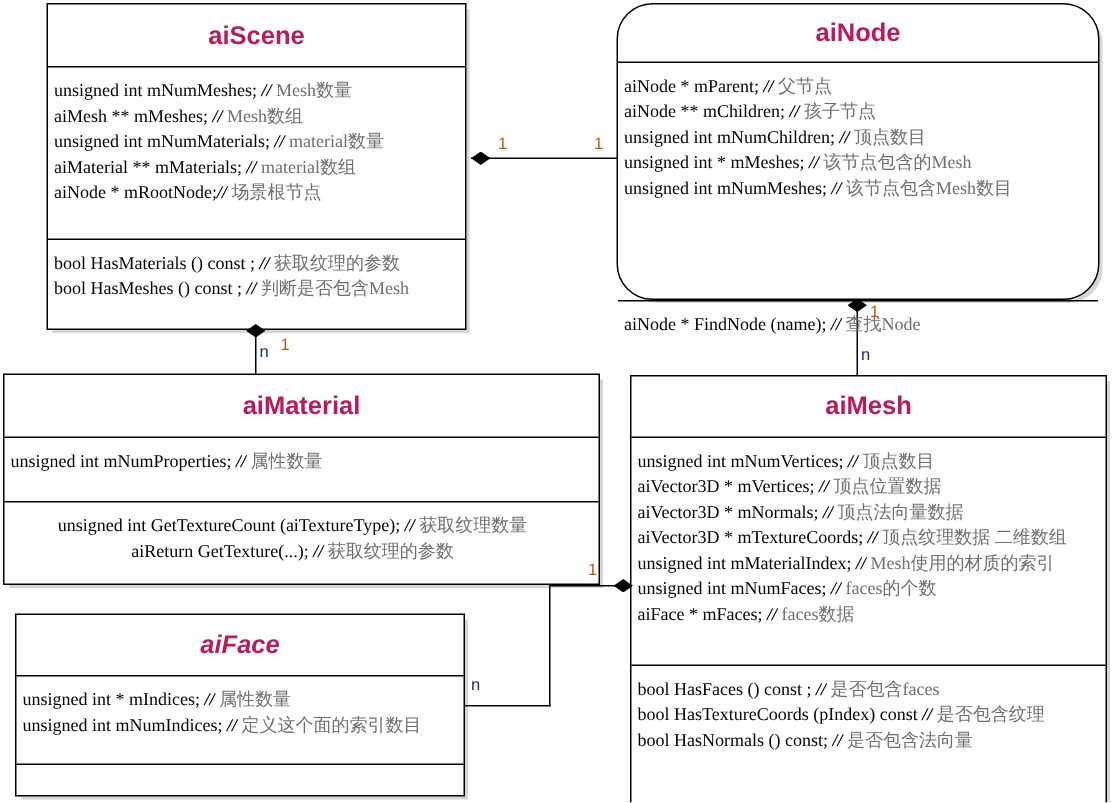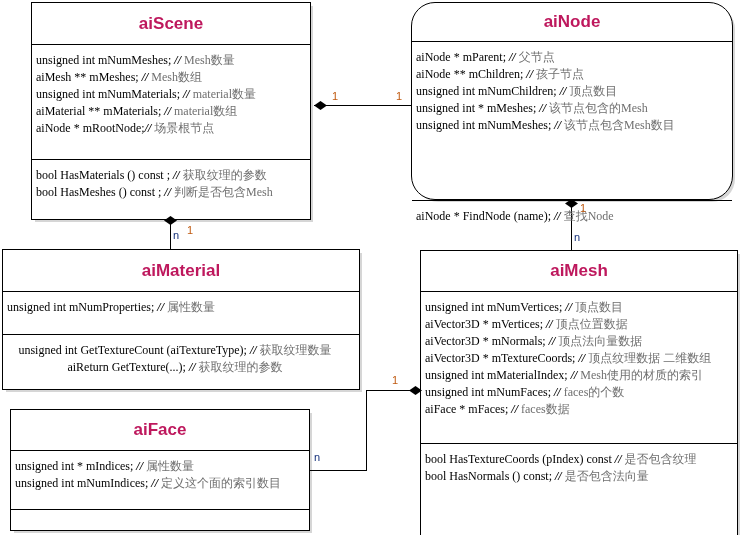--- a/index.html
+++ b/index.html
@@ -136,21 +136,21 @@
       <div class="row"><span>aiNode **  mChildren;</span> <span class="slashes">//</span> <span class="cmt">孩子节点</span></div>
       <div class="row"><span>unsigned int mNumChildren;</span> <span class="slashes">//</span> <span class="cmt">顶点数目</span></div>
       <div class="row"><span>unsigned int *  mMeshes;</span> <span class="slashes">//</span> <span class="cmt">该节点包含的Mesh</span></div>
       <div class="row"><span>unsigned int     mNumMeshes;</span> <span class="slashes">//</span> <span class="cmt">该节点包含Mesh数目</span></div>
     </div>
     <div class="cls-section cls-sep" style="height:40px;margin-top:41px;">
       <div class="row"><span>aiNode * FindNode (name);</span> <span class="slashes">//</span> <span class="cmt">查找Node</span></div>
     </div>
   </div>
 
-  <div class="uml-class" style="left:2px; top:249px; width:358px; height:141px;">
+  <div class="uml-class" style="left:2px; top:249px; width:398px; height:141px;">
     <div class="cls-title" style="height:41px;">aiMaterial</div>
     <div class="cls-section cls-sep" style="height:43px;">
       <div class="row"><span>unsigned int mNumProperties;</span> <span class="slashes">//</span> <span class="cmt">属性数量</span></div>
     </div>
     <div class="cls-section cls-sep" style="height:55px;text-align:center;">
       <div class="row"><span>unsigned int GetTextureCount (aiTextureType);</span> <span class="slashes">//</span> <span class="cmt">获取纹理数量</span></div>
       <div class="row"><span>aiReturn   GetTexture(...); </span> <span class="slashes">//</span> <span class="cmt">获取纹理的参数</span></div>
     </div>
   </div>
 
@@ -159,27 +159,28 @@
     <div class="cls-section cls-sep" style="height:152px;">
       <div class="row"><span>unsigned int mNumVertices;</span> <span class="slashes">//</span> <span class="cmt">顶点数目</span></div>
       <div class="row"><span>aiVector3D * mVertices;</span> <span class="slashes">//</span> <span class="cmt">顶点位置数据</span></div>
       <div class="row"><span>aiVector3D * mNormals;</span> <span class="slashes">//</span> <span class="cmt">顶点法向量数据</span></div>
       <div class="row"><span>aiVector3D * mTextureCoords;</span> <span class="slashes">//</span> <span class="cmt">顶点纹理数据 二维数组</span></div>
       <div class="row"><span>unsigned int mMaterialIndex;</span> <span class="slashes">//</span> <span class="cmt">Mesh使用的材质的索引</span></div>
       <div class="row"><span>unsigned int mNumFaces;</span> <span class="slashes">//</span> <span class="cmt">faces的个数</span></div>
       <div class="row"><span>aiFace *  mFaces;</span> <span class="slashes">//</span> <span class="cmt">faces数据</span></div>
     </div>
     <div class="cls-section cls-sep" style="height:78px;">
+      <div class="row"><span>bool  HasFaces () const ;</span> <span class="slashes">//</span> <span class="cmt">是否包含faces</span></div>
       <div class="row"><span>bool HasTextureCoords (pIndex) const</span> <span class="slashes">//</span> <span class="cmt">是否包含纹理</span></div>
       <div class="row"><span>bool  HasNormals () const;</span> <span class="slashes">//</span> <span class="cmt">是否包含法向量</span></div>
     </div>
   </div>
 
   <div class="uml-class" style="left:10px; top:409px; width:300px; height:122px;">
-    <div class="cls-title" style="height:40px;">aiFace</div>
+    <div class="cls-title" style="height:40px;font-style:italic;">aiFace</div>
     <div class="cls-section cls-sep" style="height:59px;">
       <div class="row"><span>unsigned int * mIndices;</span> <span class="slashes">//</span> <span class="cmt">属性数量</span></div>
       <div class="row"><span>unsigned int   mNumIndices;</span> <span class="slashes">//</span> <span class="cmt">定义这个面的索引数目</span></div>
     </div>
     <div class="cls-section cls-sep" style="height:21px;"></div>
   </div>
 
 </div>
 
 </body></html>

